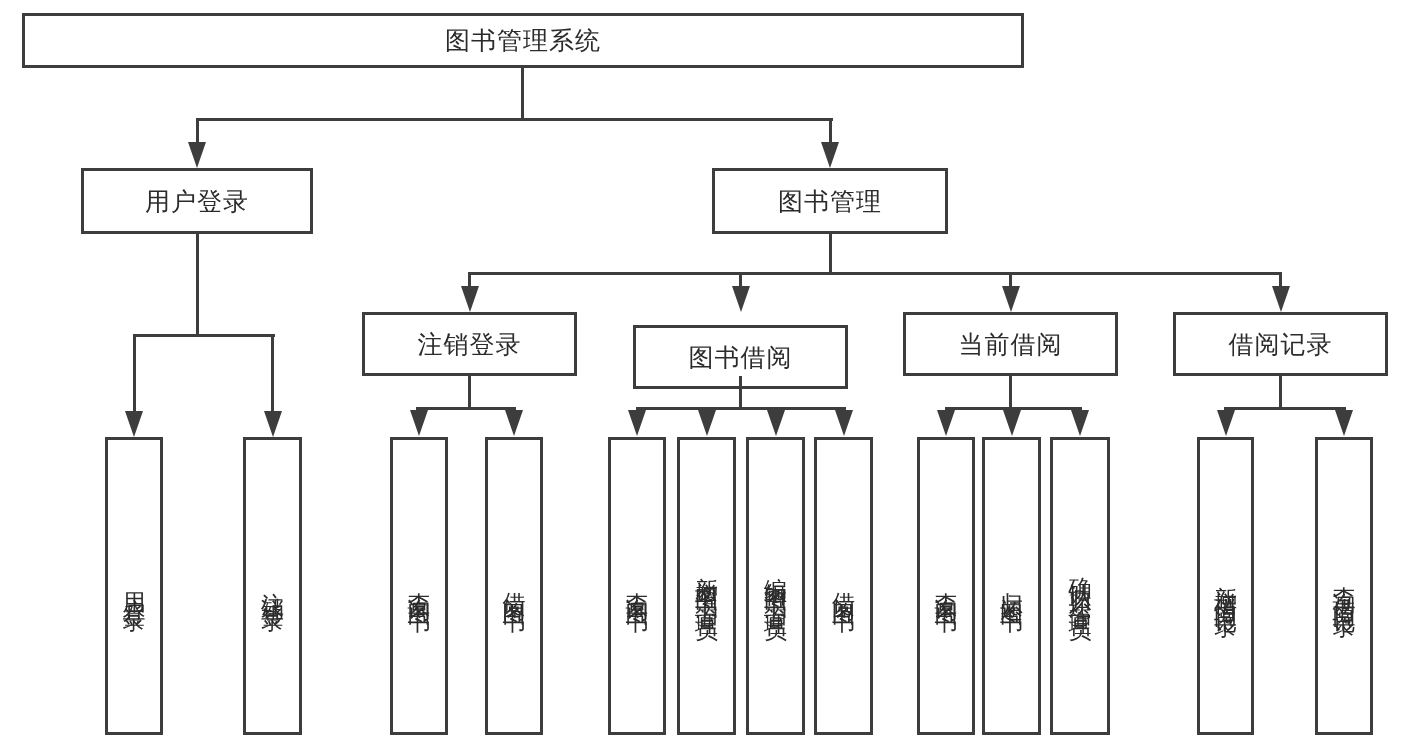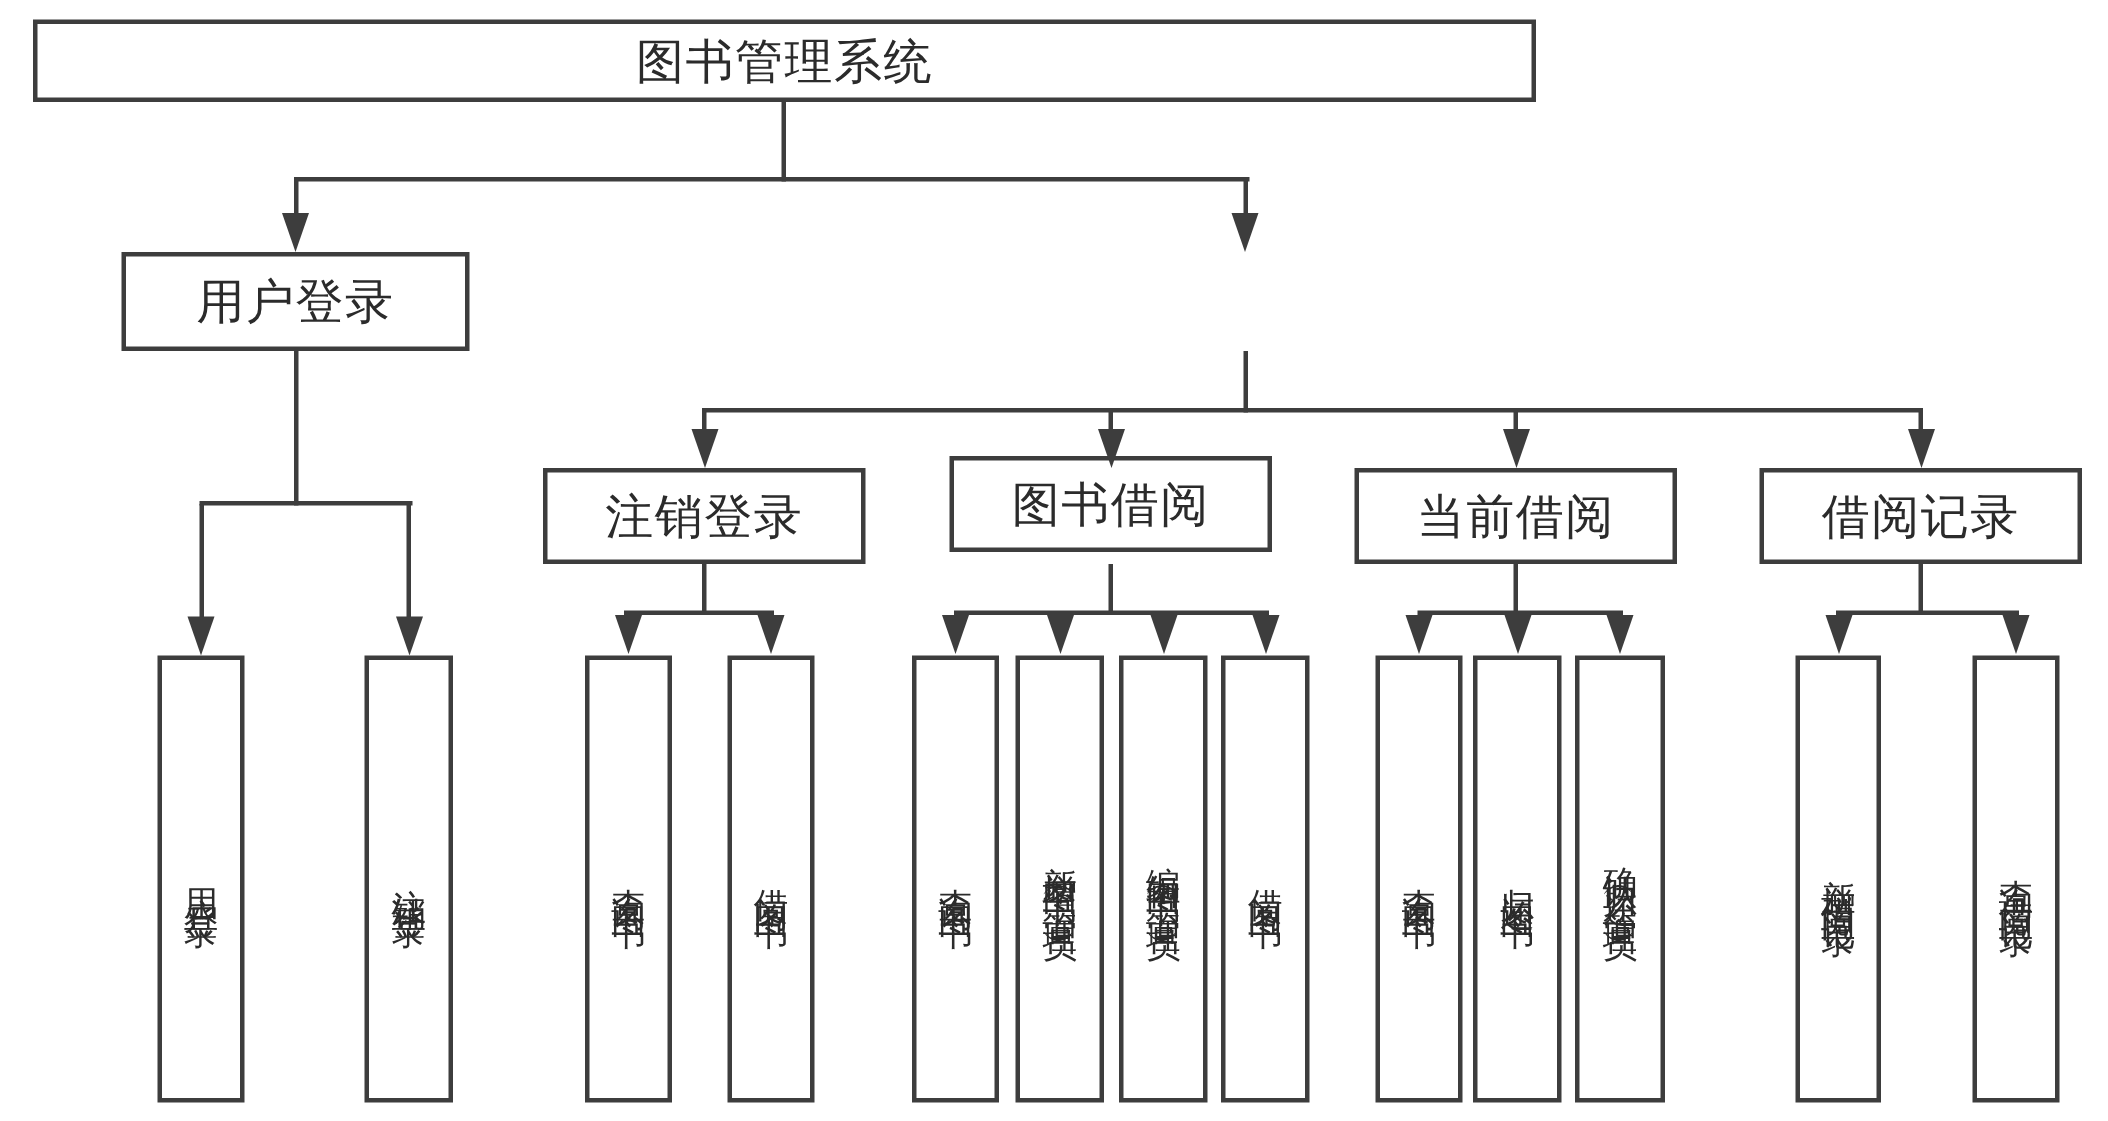--- a/index.html
+++ b/index.html
@@ -11,21 +11,21 @@
   html,body{margin:0;padding:0;background:var(--bg);}
   .canvas{
     position:relative;width:1405px;height:747px;background:var(--bg);
     font-family:"Liberation Sans","DejaVu Sans",sans-serif;color:var(--text);
     overflow:hidden;
   }
   .box{
     position:absolute;box-sizing:border-box;border:3px solid var(--line);
     background:var(--bg);display:flex;align-items:center;justify-content:center;
   }
-  .hbox span{font-size:32px;line-height:1;letter-spacing:1px;white-space:nowrap;}
+  .hbox span{font-size:25px;line-height:1;letter-spacing:1px;white-space:nowrap;}
   .leaf span{
     writing-mode:vertical-rl;text-orientation:mixed;
     font-size:23px;letter-spacing:6px;line-height:1;white-space:nowrap;
   }
   .vline{position:absolute;width:3px;background:var(--line);}
   .hline{position:absolute;height:3px;background:var(--line);}
   .arrow{
     position:absolute;width:0;height:0;
     border-left:9px solid transparent;border-right:9px solid transparent;
     border-top:26px solid var(--line);
@@ -40,25 +40,28 @@
 
 <div class="canvas">
 
   <div class="box hbox" style="left:22px;top:13px;width:1002px;height:55px;">
     <span>图书管理系统</span>
   </div>
 
   <div class="box hbox" style="left:81px;top:168px;width:232px;height:66px;">
     <span>用户登录</span>
   </div>
+  <div class="box hbox" style="left:712px;top:168px;width:236px;height:66px;">
+    <span>图书管理</span>
+  </div>
 
   <div class="box hbox" style="left:362px;top:312px;width:215px;height:64px;">
     <span>注销登录</span>
   </div>
-  <div class="box hbox" style="left:633px;top:304px;width:215px;height:64px;">
+  <div class="box hbox" style="left:633px;top:325px;width:215px;height:64px;">
     <span>图书借阅</span>
   </div>
   <div class="box hbox" style="left:1173px;top:312px;width:215px;height:64px;">
     <span>借阅记录</span>
   </div>
   <div class="box hbox" style="left:903px;top:312px;width:215px;height:64px;">
     <span>当前借阅</span>
   </div>
 
   <div class="box leaf" style="left:105px;top:437px;width:58px;height:298px;">

